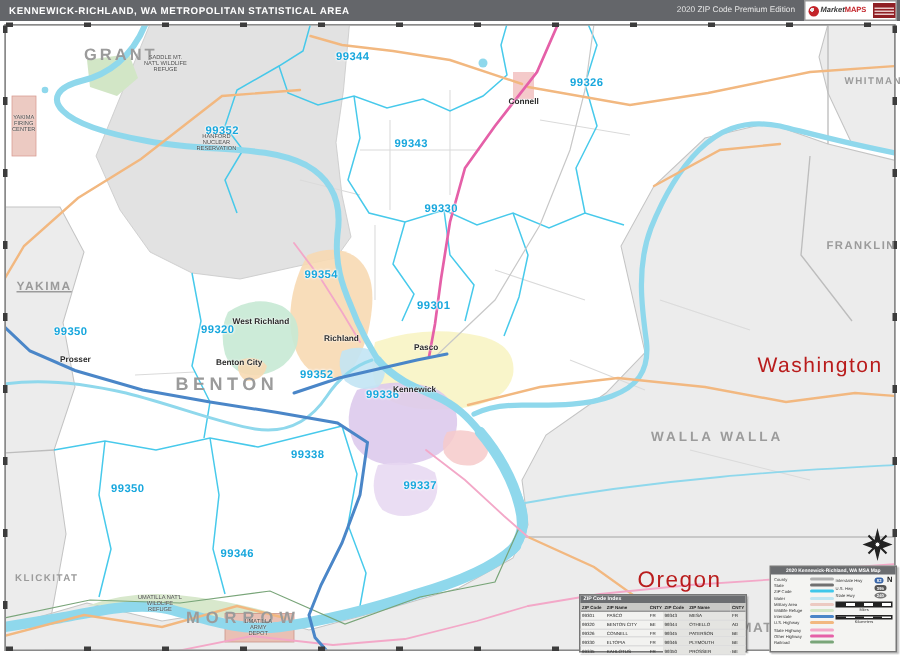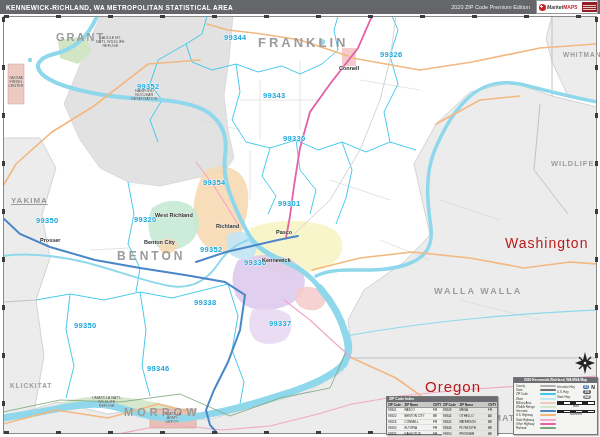--- a/index.html
+++ b/index.html
@@ -191,24 +191,23 @@
     <rect x="3.5" y="16.5" width="593" height="417" fill="none" stroke="#8a8a8a"></rect>
   </svg>
 
   <div class="tick" style="left:4px;top:15px;width:592px;height:3px;"></div>
   <div class="tick" style="left:4px;top:431px;width:592px;height:3px;"></div>
   <div class="tickv" style="left:2px;top:17px;width:3px;height:416px;"></div>
   <div class="tickv" style="left:595px;top:17px;width:3px;height:416px;"></div>
 
   <div id="labels">
       <span class="lbl county" style="left: 56px; top: 32px; font-size: 11px; letter-spacing: 2px;">GRANT</span>
-      <span class="lbl county" style="left: 258px; top: 36px; font-size: 13px; letter-spacing: 3px;">FRANKLIN</span>
       <span class="lbl county" style="left: 563px; top: 52px; font-size: 6.5px; letter-spacing: 1px;">WHITMAN</span>
-      <span class="lbl county" style="left: 551px; top: 160px; font-size: 7.5px; letter-spacing: 1px;">WILDLIFE</span>
-      <span class="lbl county" style="left: 11px; top: 197px; font-size: 8px; letter-spacing: 1px; text-decoration: underline;">YAKIMA</span>
+      <span class="lbl county" style="left: 551px; top: 160px; font-size: 7.5px; letter-spacing: 1px;">FRANKLIN</span>
+      <span class="lbl county" style="left: 11px; top: 187px; font-size: 8px; letter-spacing: 1px; text-decoration: underline;">YAKIMA</span>
       <span class="lbl county" style="left: 117px; top: 250px; font-size: 12px; letter-spacing: 3px;">BENTON</span>
       <span class="lbl county" style="left: 434px; top: 287px; font-size: 9px; letter-spacing: 2px;">WALLA WALLA</span>
       <span class="lbl county" style="left: 10px; top: 383px; font-size: 6.5px; letter-spacing: 1px;">KLICKITAT</span>
       <span class="lbl county" style="left: 124px; top: 407px; font-size: 11px; letter-spacing: 4px;">MORROW</span>
       <span class="lbl county" style="left: 486px; top: 414px; font-size: 9px; letter-spacing: 1px;">UMATILLA</span>
       <span class="lbl state" style="left: 505px; top: 236px; font-size: 14px;">Washington</span>
       <span class="lbl state" style="left: 425px; top: 379px; font-size: 15px;">Oregon</span>
       <span class="lbl zip" style="left: 224px; top: 34px;">99344</span>
       <span class="lbl zip" style="left: 380px; top: 51px;">99326</span>
       <span class="lbl zip" style="left: 137px; top: 83px;">99352</span>

